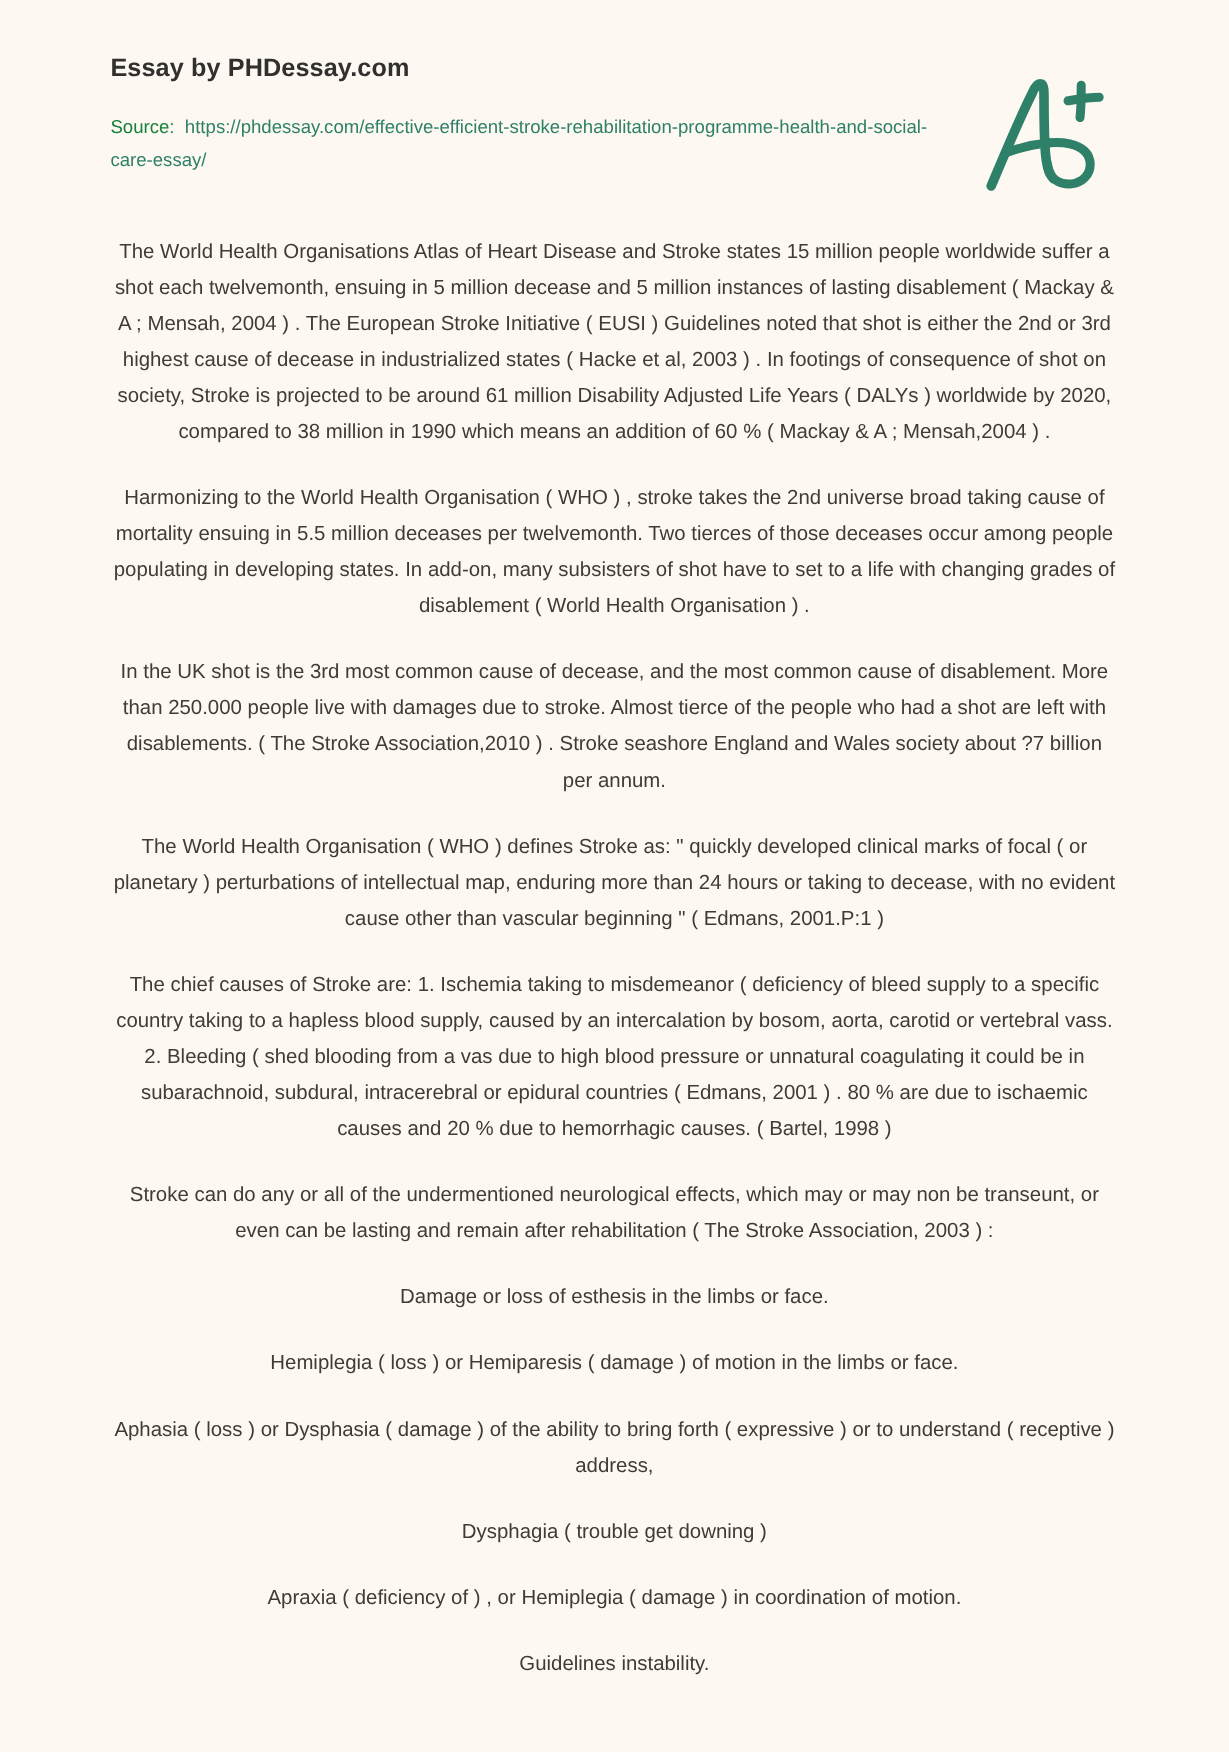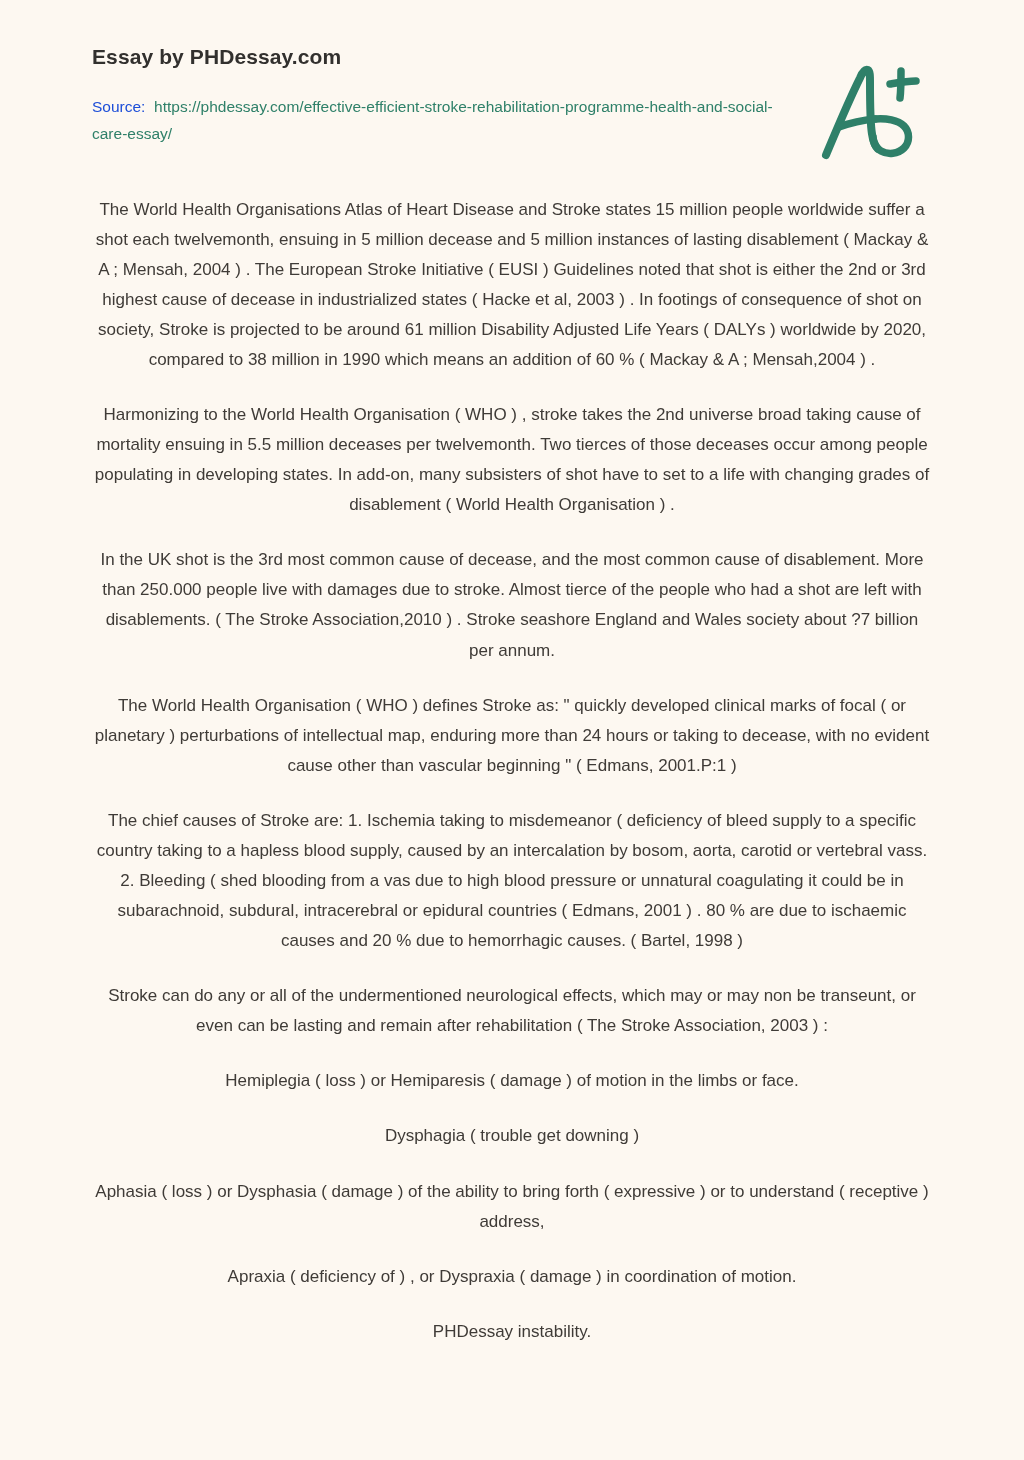--- a/index.html
+++ b/index.html
@@ -37,21 +37,21 @@
   }
   .source-line {
     margin-top: 25px;
     font-size: 15.5px;
     line-height: 1.72;
     color: #8d8a85;
     max-width: 690px;
     word-break: break-word;
   }
   .source-label {
-    color: #1d4ed8;
+    color: #15803d;
   }
   .source-url {
     color: #2f8069;
     text-decoration: none;
   }
   .logo {
     position: absolute;
     top: 56px;
     right: 0px;
     width: 120px;
@@ -112,21 +112,22 @@
   </div>
 
 
   <div class="body-content">
     <p class="para">The World Health Organisations Atlas of Heart Disease and Stroke states 15 million people worldwide suffer a shot each twelvemonth, ensuing in 5 million decease and 5 million instances of lasting disablement ( Mackay &amp; A ; Mensah, 2004 ) . The European Stroke Initiative ( EUSI ) Guidelines noted that shot is either the 2nd or 3rd highest cause of decease in industrialized states ( Hacke et al, 2003 ) . In footings of consequence of shot on society, Stroke is projected to be around 61 million Disability Adjusted Life Years ( DALYs ) worldwide by 2020, compared to 38 million in 1990 which means an addition of 60 % ( Mackay &amp; A ; Mensah,2004 ) .</p>
     <p class="para">Harmonizing to the World Health Organisation ( WHO ) , stroke takes the 2nd universe broad taking cause of mortality ensuing in 5.5 million deceases per twelvemonth. Two tierces of those deceases occur among people populating in developing states. In add-on, many subsisters of shot have to set to a life with changing grades of disablement ( World Health Organisation ) .</p>
     <p class="para">In the UK shot is the 3rd most common cause of decease, and the most common cause of disablement. More than 250.000 people live with damages due to stroke. Almost tierce of the people who had a shot are left with disablements. ( The Stroke Association,2010 ) . Stroke seashore England and Wales society about ?7 billion per annum.</p>
     <p class="para">The World Health Organisation ( WHO ) defines Stroke as: " quickly developed clinical marks of focal ( or planetary ) perturbations of intellectual map, enduring more than 24 hours or taking to decease, with no evident cause other than vascular beginning " ( Edmans, 2001.P:1 )</p>
     <p class="para">The chief causes of Stroke are: 1. Ischemia taking to misdemeanor ( deficiency of bleed supply to a specific country taking to a hapless blood supply, caused by an intercalation by bosom, aorta, carotid or vertebral vass. 2. Bleeding ( shed blooding from a vas due to high blood pressure or unnatural coagulating it could be in subarachnoid, subdural, intracerebral or epidural countries ( Edmans, 2001 ) . 80 % are due to ischaemic causes and 20 % due to hemorrhagic causes. ( Bartel, 1998 )</p>
     <p class="para">Stroke can do any or all of the undermentioned neurological effects, which may or may non be transeunt, or even can be lasting and remain after rehabilitation ( The Stroke Association, 2003 ) :</p>
+    <p class="para">Damage or loss of esthesis in the limbs or face.</p>
     <p class="para">Hemiplegia ( loss ) or Hemiparesis ( damage ) of motion in the limbs or face.</p>
+    <p class="para">Aphasia ( loss ) or Dysphasia ( damage ) of the ability to bring forth ( expressive ) or to understand ( receptive ) address,</p>
     <p class="para">Dysphagia ( trouble get downing )</p>
-    <p class="para">Aphasia ( loss ) or Dysphasia ( damage ) of the ability to bring forth ( expressive ) or to understand ( receptive ) address,</p>
-    <p class="para">Apraxia ( deficiency of ) , or Dyspraxia ( damage ) in coordination of motion.</p>
-    <p class="para">PHDessay instability.</p>
+    <p class="para">Apraxia ( deficiency of ) , or Hemiplegia ( damage ) in coordination of motion.</p>
+    <p class="para">Guidelines instability.</p>
 
   </div>
 
 </div>
 
 </body></html>

